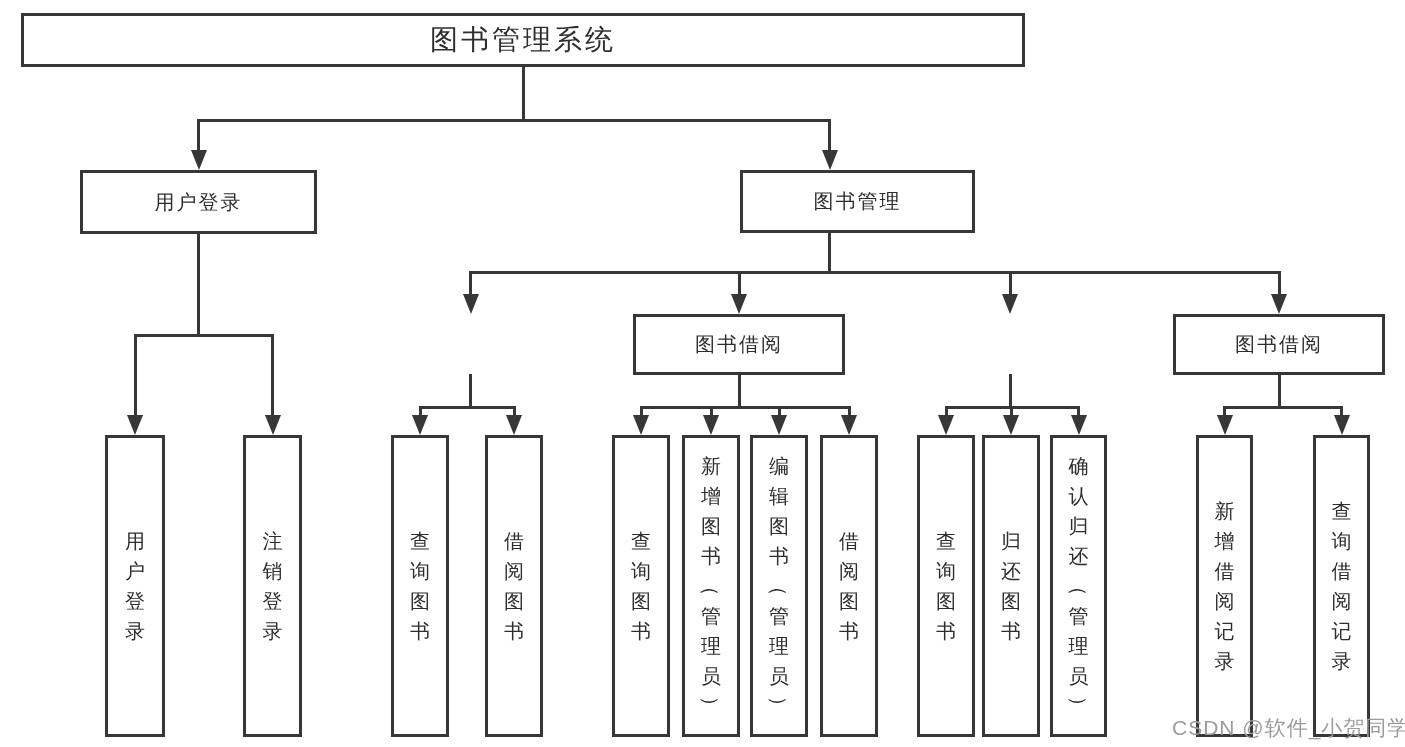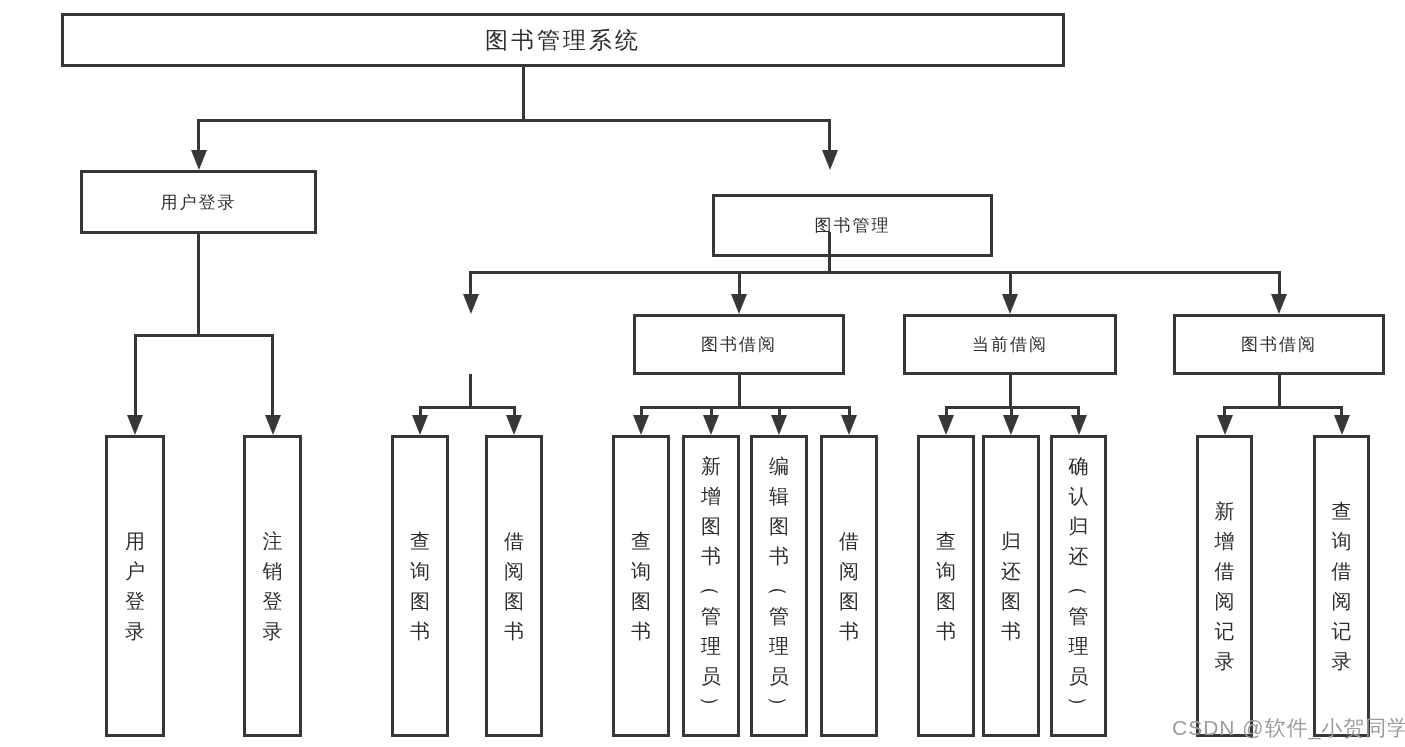--- a/index.html
+++ b/index.html
@@ -13,22 +13,22 @@
   .node {
     position:absolute;
     box-sizing:border-box;
     border:3px solid var(--line,#373737);
     background:#ffffff;
     display:flex;
     align-items:center;
     justify-content:center;
     color:var(--text,#2d2d2d);
   }
-  .node.horiz { font-size:17px; letter-spacing:2px; }
-  .node.root  { font-size:23px; letter-spacing:3px;margin-left:40px; }
+  .node.horiz { font-size:20px; letter-spacing:2px; }
+  .node.root  { font-size:28px; letter-spacing:3px; }
   .node.vert  { flex-direction:column; font-size:20px; }
   .vchar { height:30px; line-height:30px; text-align:center; }
   .vchar.rot { transform:rotate(90deg); }
   .line  { position:absolute; background:var(--line,#373737); }
   .arrow {
     position:absolute; width:0; height:0;
     border-left:8px solid transparent;
     border-right:8px solid transparent;
     border-top:20px solid var(--line,#373737);
   }
@@ -46,28 +46,25 @@
 <body>
 
 <div id="diagram">
   <span class="watermark">CSDN @软件_小贺同学</span>
 <div class="node horiz root" style="left: 21px; top: 13px; width: 1004px; height: 54px;">
       <span>图书管理系统</span>
     </div>
     <div class="node horiz" style="left: 80px; top: 170px; width: 237px; height: 64px;">
       <span>用户登录</span>
     </div>
-    <div class="node horiz" style="left: 712px; top: 170px; width: 281px; height: 63px; margin-top: 24px;">
+    <div class="node horiz" style="left: 740px; top: 170px; width: 235px; height: 63px;">
       <span>图书管理</span>
     </div>
     <div class="node horiz" style="left: 633px; top: 314px; width: 212px; height: 61px; font-family: Liberation Serif, serif;">
       <span>图书借阅</span>
-    </div>
-    <div class="node horiz" style="left: 903px; top: 314px; width: 214px; height: 61px;">
-      <span>当前借阅</span>
     </div>
     <div class="node horiz" style="left: 1173px; top: 314px; width: 212px; height: 61px;">
       <span>图书借阅</span>
     </div>
     <div class="node vert" style="left: 105px; top: 435px; width: 60px; height: 302px;">
       <div class="vchar">用</div>
       <div class="vchar">户</div>
       <div class="vchar">登</div>
       <div class="vchar">录</div>
     </div>

